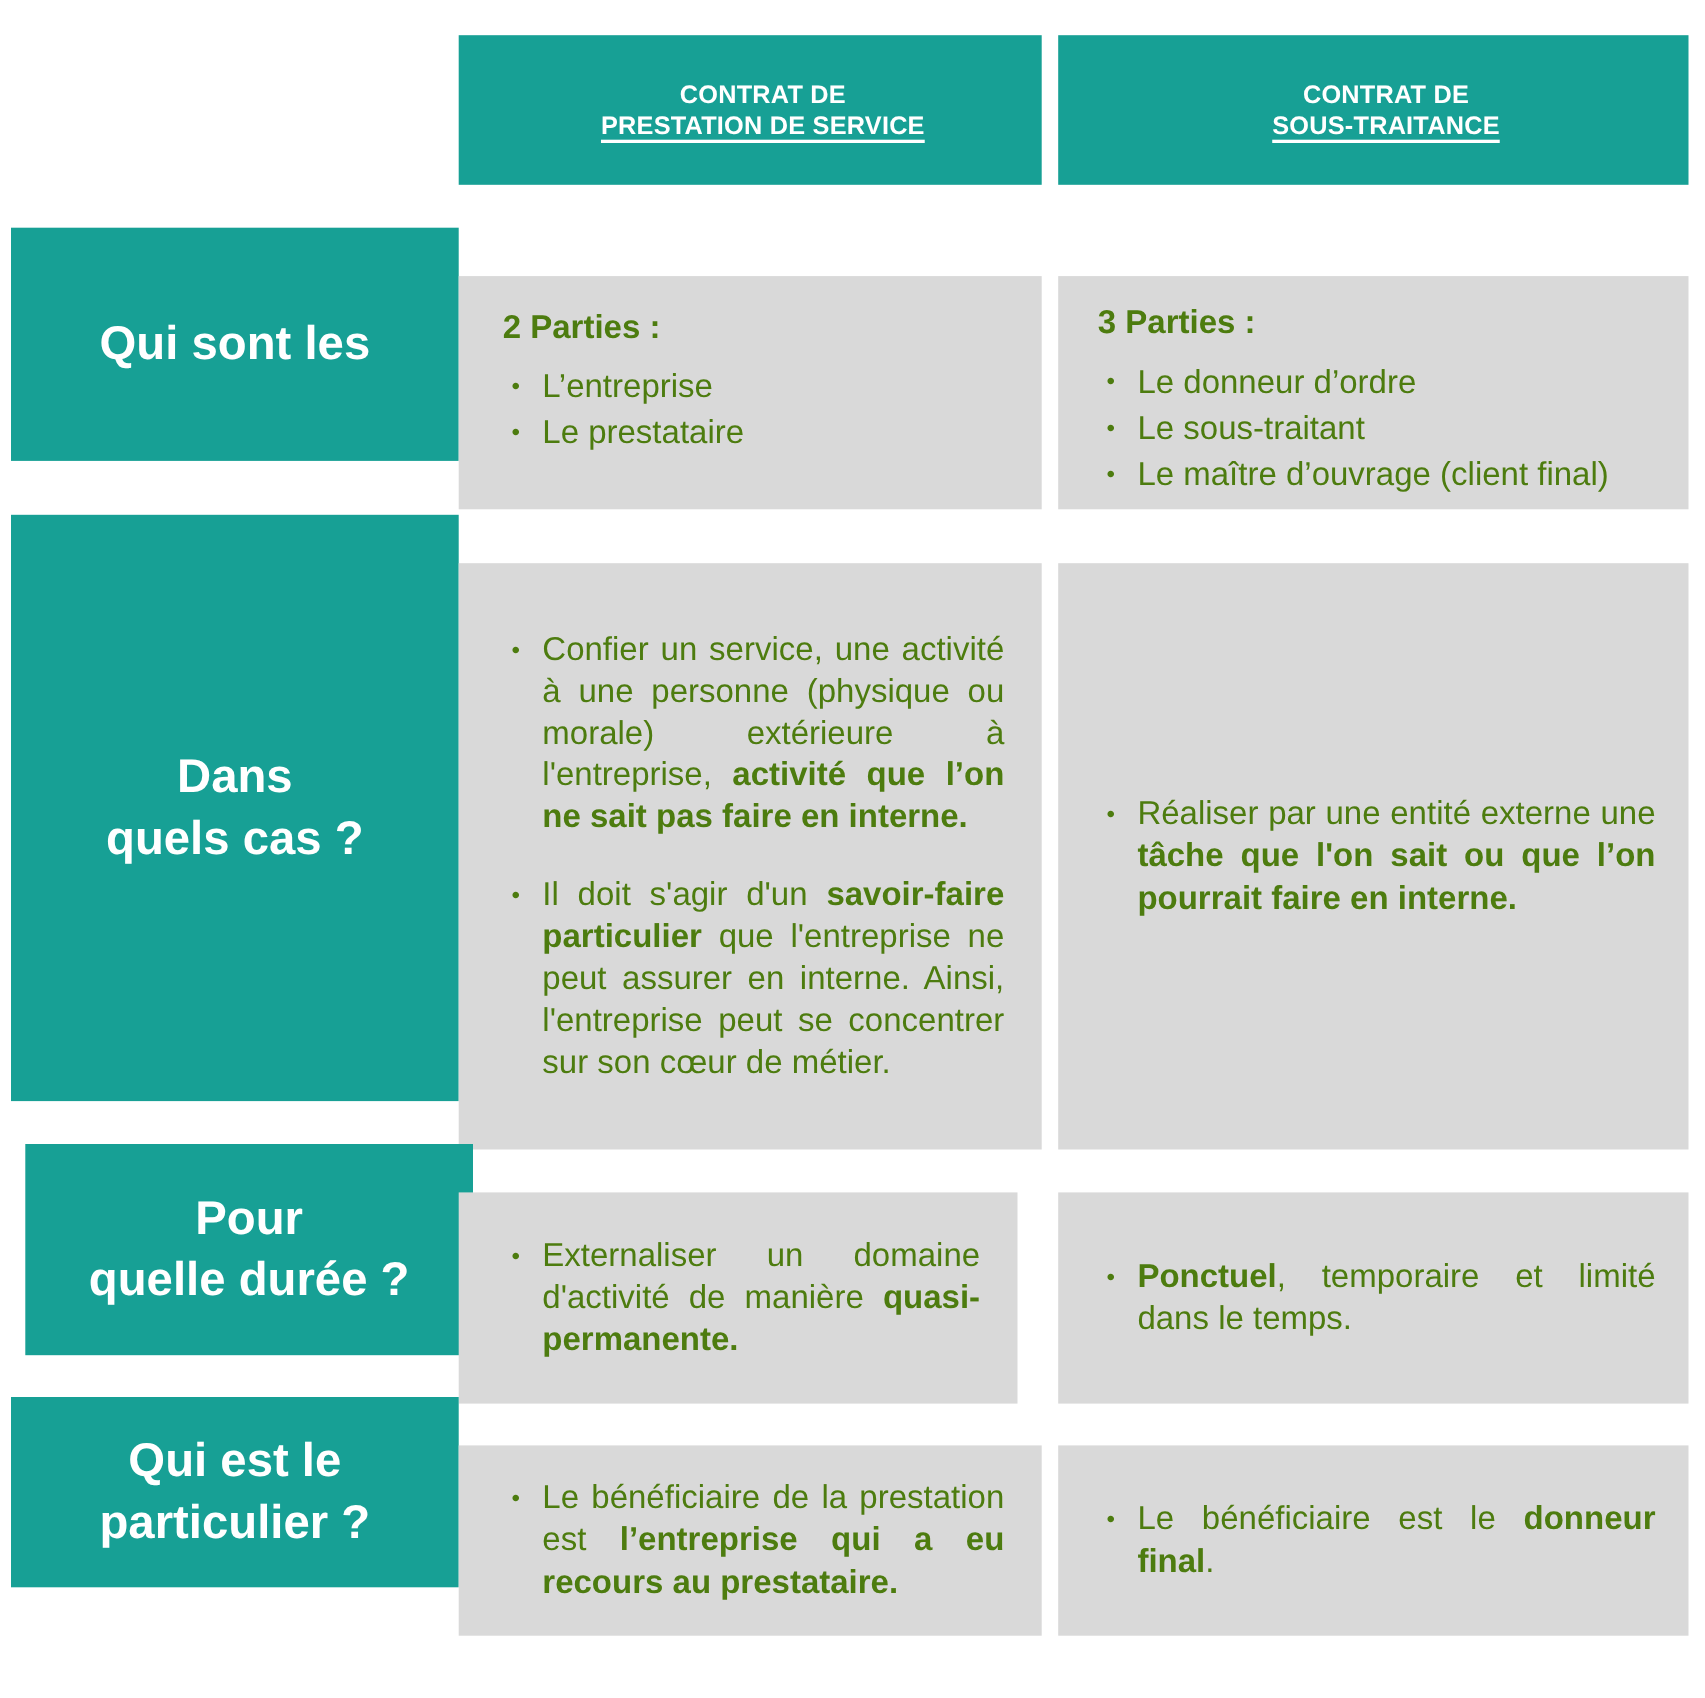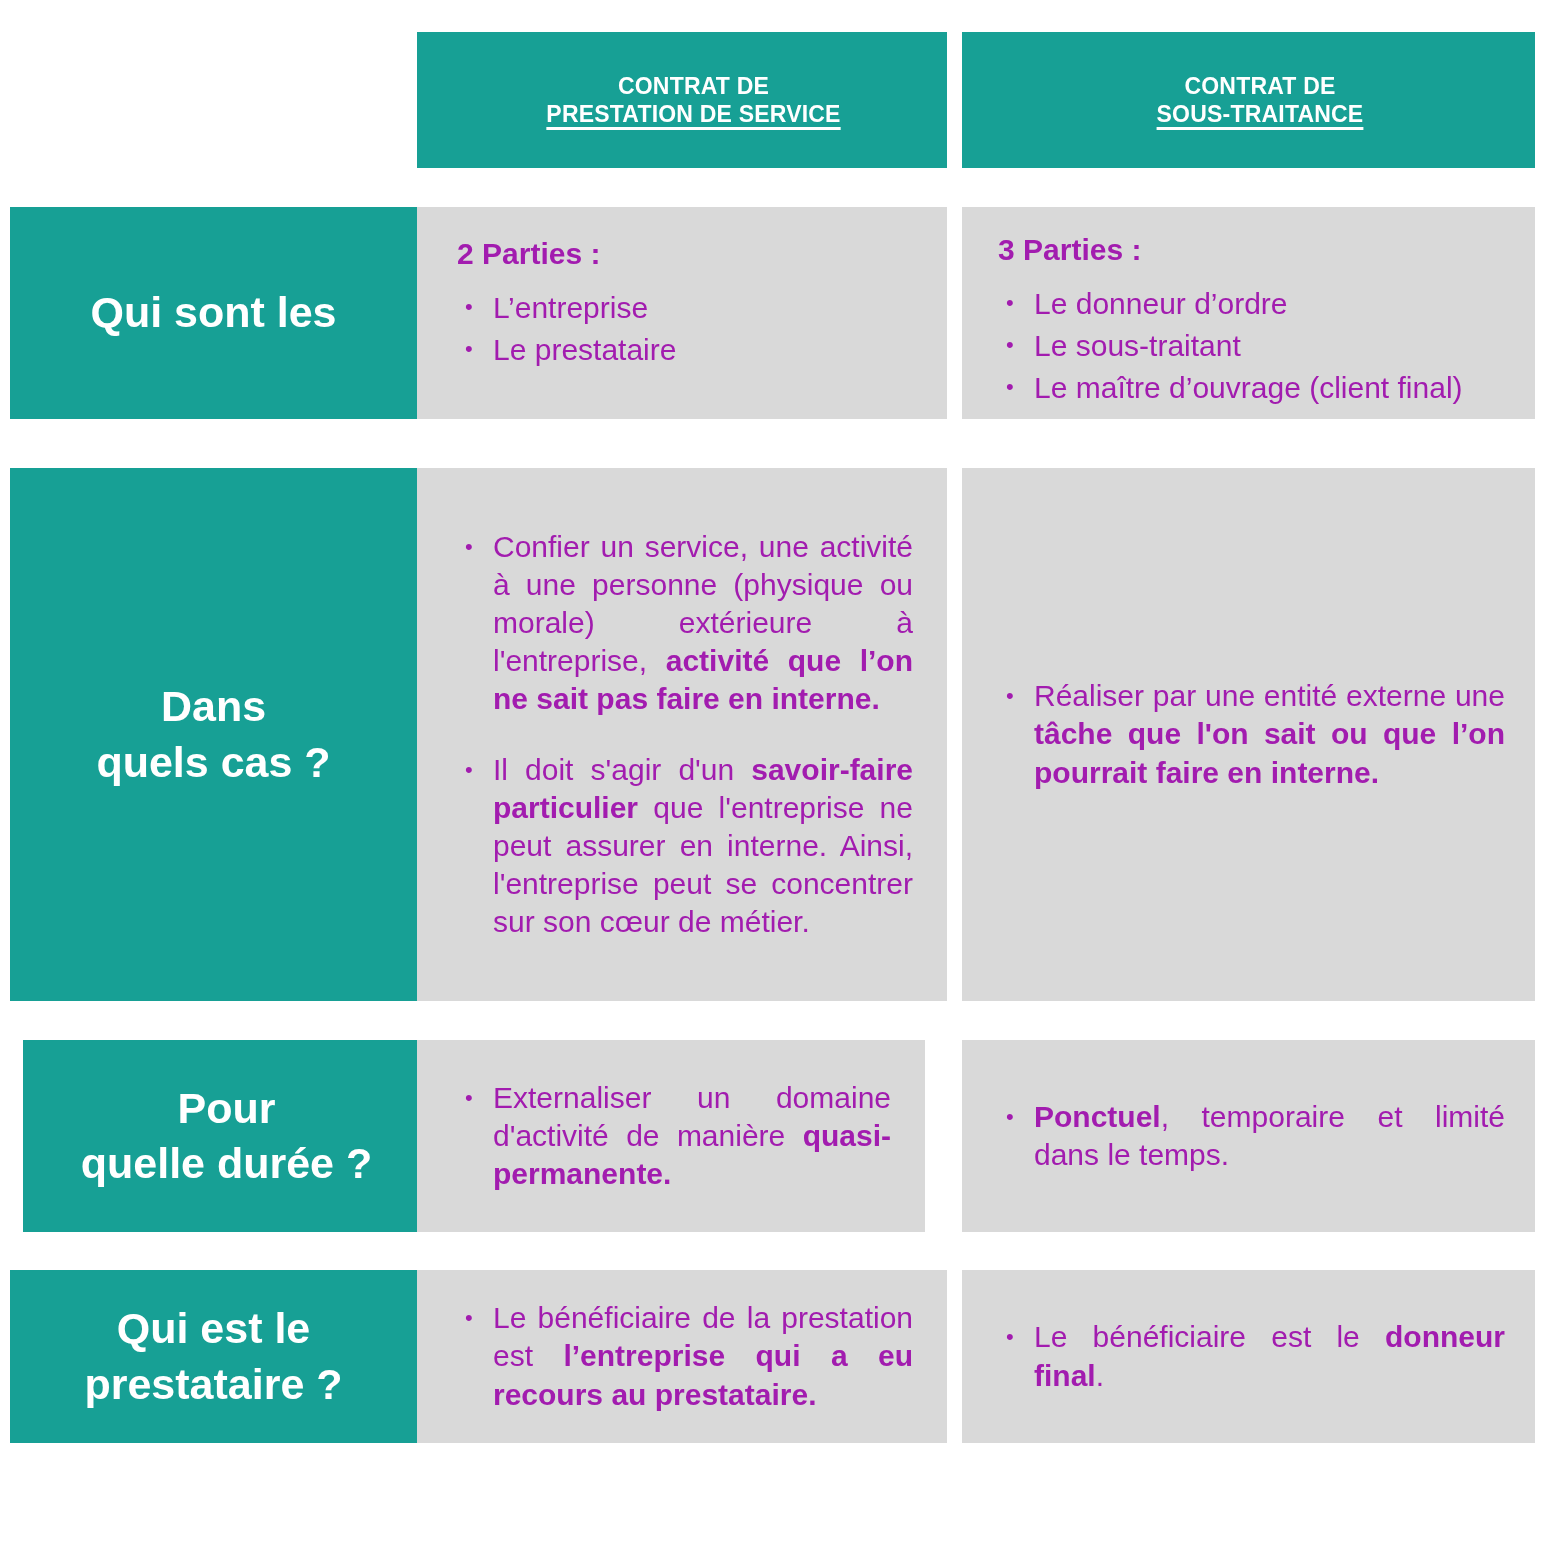--- a/index.html
+++ b/index.html
@@ -27,21 +27,22 @@
   .cell {
     position: absolute;
     box-sizing: border-box;
   }
   .cell-teal {
     background: #17A095;
     color: #ffffff;
   }
   .cell-grey {
     background: #D9D9D9;
-    color: #a21caf;
+    color: #4d7c0f;
+    margin-top: 44px;
   }
 
   
   .hdr {
     display: flex;
     align-items: center;
     justify-content: center;
     text-align: center;
   }
   .hdr-text {
@@ -234,21 +235,21 @@
 
   <div class="cell cell-grey content pad-b" id="st-r3">
     <ul class="bullets just">
       <li><b>Ponctuel</b>, temporaire et limité dans le temps.</li>
     </ul>
   </div>
 
   <div class="cell cell-teal label-cell" id="lbl-r4">
     <div class="label-text">
       <span>Qui est le</span><br>
-      <span>prestataire ?</span>
+      <span>particulier ?</span>
     </div>
   </div>
 
   <div class="cell cell-grey content pad-a" id="ps-r4">
     <ul class="bullets just">
       <li>Le bénéficiaire de la prestation est <b>l’entreprise qui a eu recours au prestataire.</b></li>
     </ul>
   </div>
 
   <div class="cell cell-grey content pad-b" id="st-r4">

